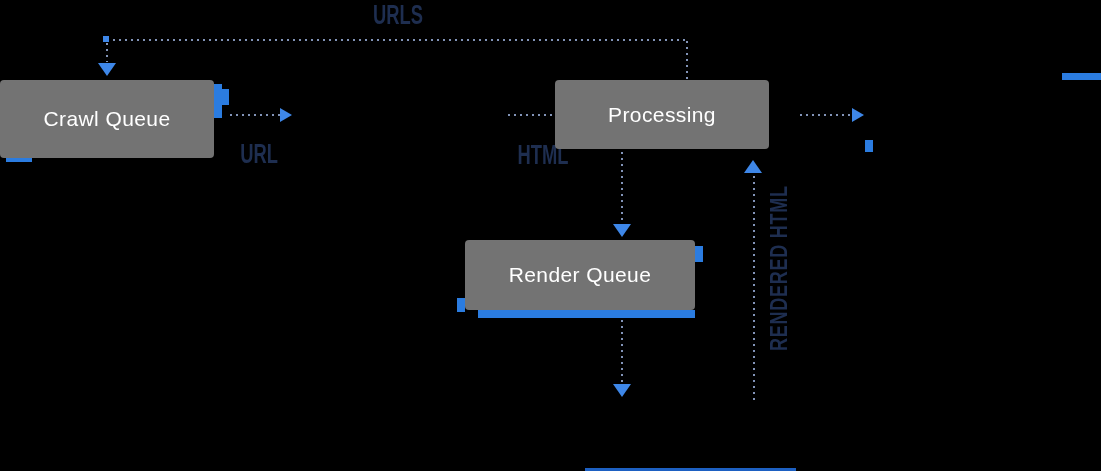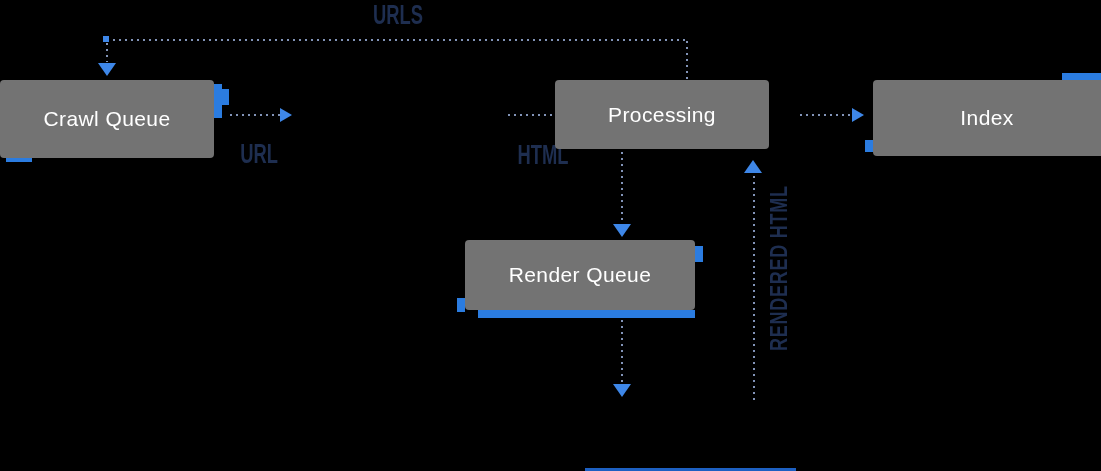--- a/index.html
+++ b/index.html
@@ -115,23 +115,20 @@
   </div>
   <div class="px" style="left:214px; top:84px; width:8px; height:34px;"></div>
   <div class="px" style="left:222px; top:89px; width:7px; height:16px;"></div>
   <div class="px" style="left:6px; top:158px; width:26px; height:4px;"></div>
 
 
   <div class="node" style="left:555px; top:80px; width:214px; height:69px;">
     <span class="label">Processing</span>
   </div>
 
-  <div class="node" style="left:873px; top:80px; width:228px; height:76px; border-radius:4px 0 0 4px;">
-    <span class="label">Index</span>
-  </div>
   <div class="px" style="left:865px; top:140px; width:8px; height:12px;"></div>
   <div class="px" style="left:1062px; top:73px; width:39px; height:7px;"></div>
 
   <div class="node" style="left:465px; top:240px; width:230px; height:70px;">
     <span class="label">Render Queue</span>
   </div>
   <div class="px" style="left:695px; top:246px; width:8px; height:16px;"></div>
   <div class="px" style="left:478px; top:310px; width:217px; height:8px;"></div>
   <div class="px" style="left:457px; top:298px; width:8px; height:14px;"></div>
 

